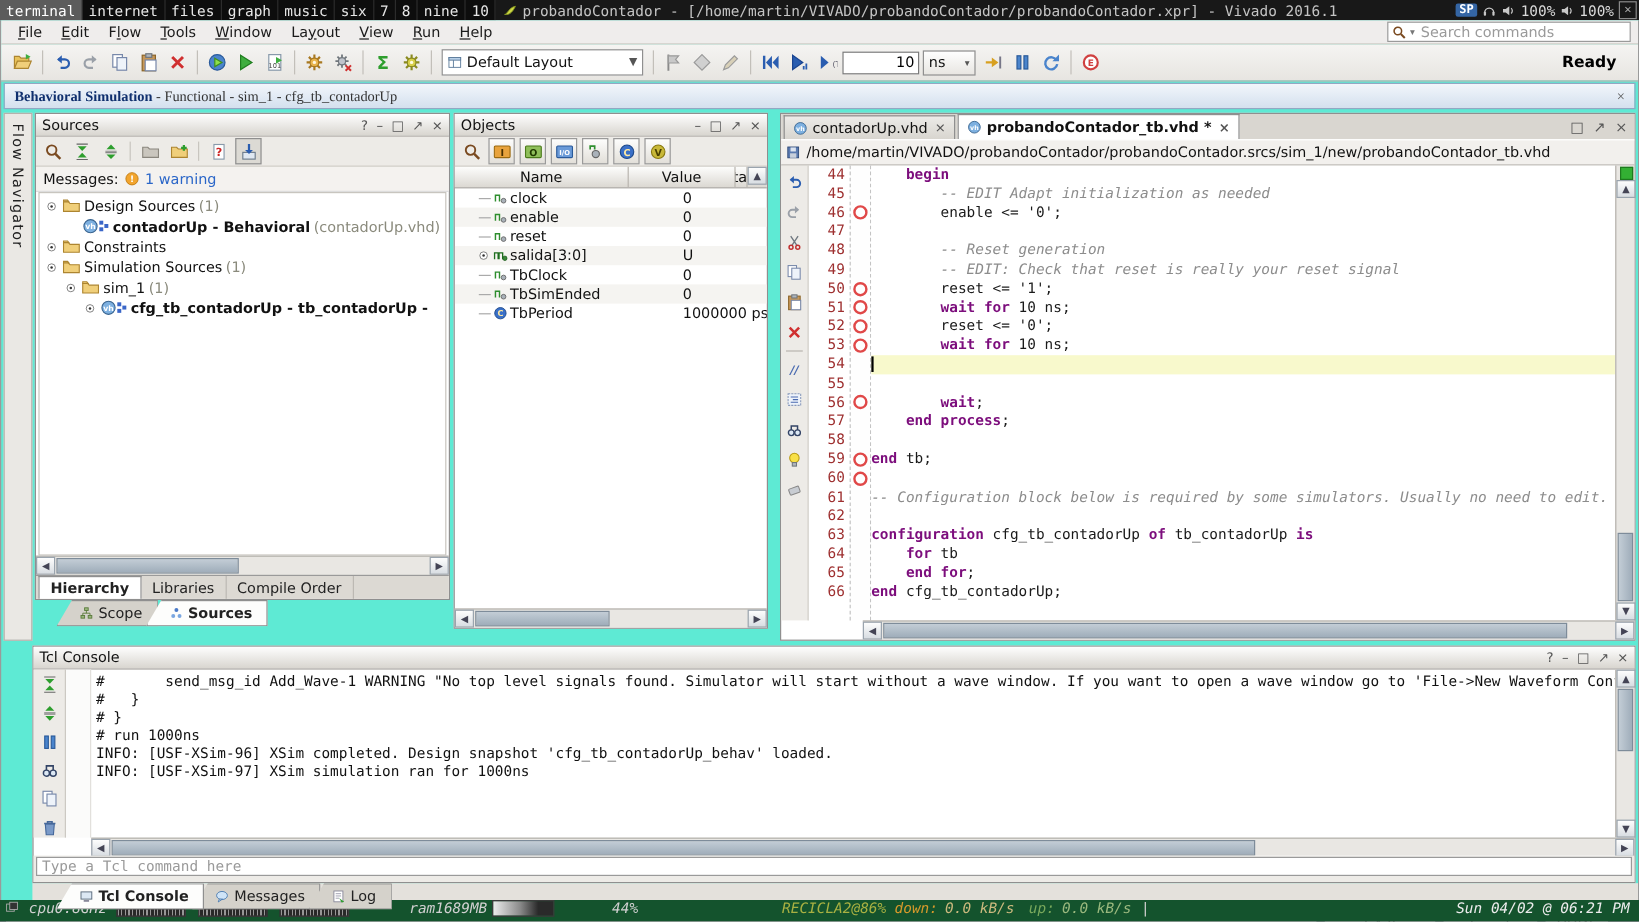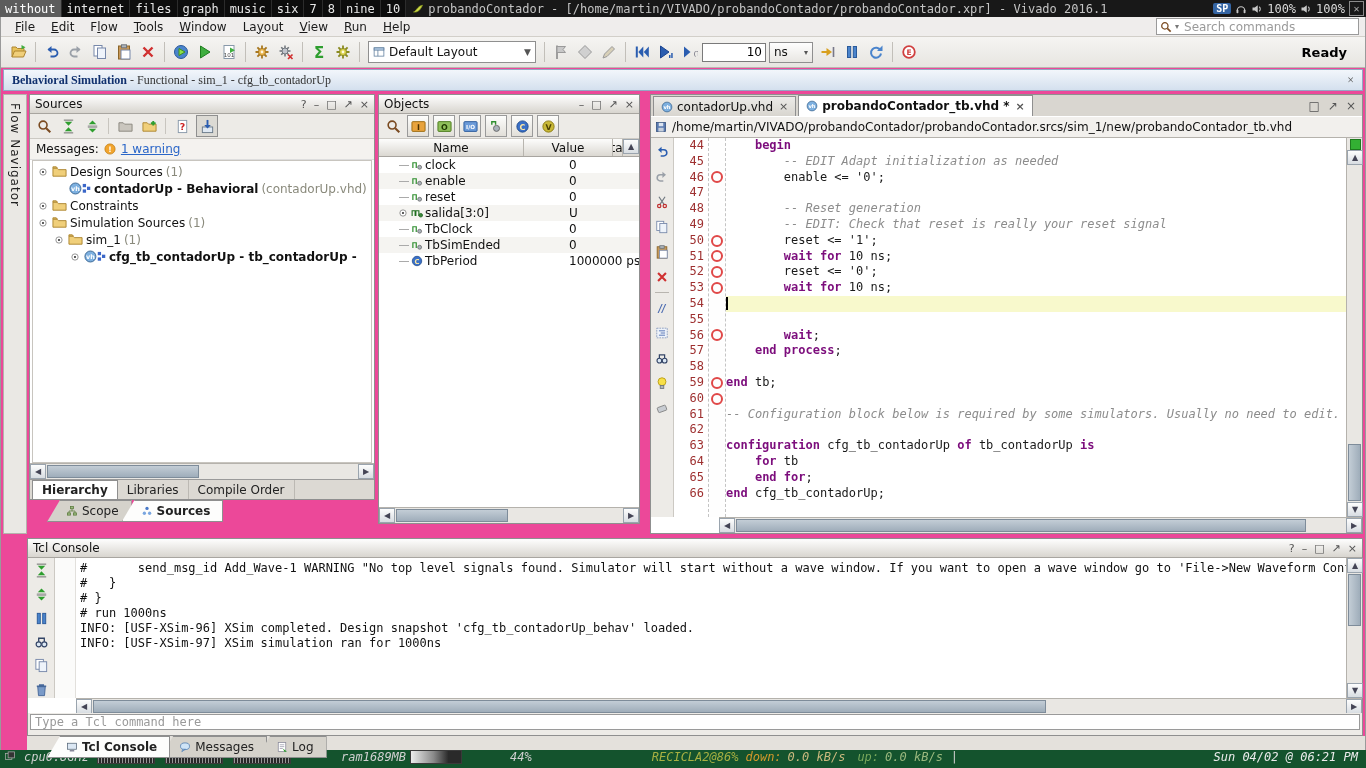--- a/index.html
+++ b/index.html
@@ -17,21 +17,21 @@
   .ws{padding:0 5px;height:100%;display:flex;align-items:center;border-right:1px solid #2c2c2c;}
   .ws.active{background:#5c5c5c;color:#fff;}
   .ws-group{display:flex;height:100%;background:#0d0d0d;color:#e6e6e6;}
   .tb-title{margin-left:6px;display:flex;align-items:center;gap:4px;white-space:nowrap;overflow:hidden;flex:1;}
   .tray{display:flex;align-items:center;gap:4px;margin-left:auto;padding-right:2px;flex:0 0 auto;}
   .tray .lang{background:#3465a4;color:#fff;font-size:10px;padding:0 3px;border-radius:2px;font-weight:bold;}
   .tray .pct{color:#dadada;}
   .tray .closebox{border:1px solid #8a8a8a;width:13px;height:13px;display:flex;align-items:center;justify-content:center;color:#aaa;font-size:10px;}
 
   
-  .vivado{flex:1;display:flex;flex-direction:column;background:#ec4899;border-left:1px solid #9a9a9a;border-right:1px solid #9a9a9a;min-height:0;}
+  .vivado{flex:1;display:flex;flex-direction:column;background:#5eead4;border-left:1px solid #9a9a9a;border-right:1px solid #9a9a9a;min-height:0;}
   .menubar{height:19px;display:flex;align-items:center;gap:2px;padding-left:6px;background:#efedec;border-bottom:1px solid #d2cfc9;position:relative;flex:0 0 auto;}
   .menu-item{padding:1px 8px;color:#1a1a1a;}
   .searchbox{position:absolute;right:6px;top:1px;width:195px;height:15px;border:1px solid #9a9a9a;background:#fff;display:flex;align-items:center;gap:3px;padding:0 3px;}
   .searchbox input{border:none;outline:none;flex:1;font:12px "DejaVu Sans",sans-serif;color:#333;background:transparent;min-width:0;}
   .searchbox input::placeholder{color:#9a9a9a;}
 
   .toolbar{height:30px;display:flex;align-items:center;padding:0 6px;background:linear-gradient(#f5f4f2,#e7e5e1);border-bottom:1px solid #bab7b1;flex:0 0 auto;}
   .tbtn{width:24px;height:24px;display:flex;align-items:center;justify-content:center;}
   .tbtn svg{width:16px;height:16px;}
   .tsep{width:1px;height:20px;background:#c2bfb9;margin:0 4px;}
@@ -55,21 +55,21 @@
   .phead{height:18px;background:linear-gradient(#fefefe,#d8d5cf);border-bottom:1px solid #a8a5a0;display:flex;align-items:center;padding:0 5px;flex:0 0 auto;}
   .pctrl{margin-left:auto;display:flex;gap:7px;color:#555;font-size:11px;align-items:center;}
   .ptools{height:24px;background:#edebe7;border-bottom:1px solid #ccc9c3;display:flex;align-items:center;gap:4px;padding:0 4px;flex:0 0 auto;}
   .pbtn{width:20px;height:20px;display:flex;align-items:center;justify-content:center;}
   .pbtn.pressed{border:1px solid #8f8f8f;background:#dcdad4;}
   .psep{width:1px;height:16px;background:#c8c5bf;margin:0 2px;}
 
   .srcwrap{width:346px;margin-right:3px;display:flex;flex-direction:column;flex:0 0 auto;}
   .srcwrap .panel{height:404px;}
   .messages-row{height:20px;display:flex;align-items:center;gap:5px;padding:0 6px;background:#f4f2ef;border-bottom:1px solid #ddd;flex:0 0 auto;}
-  .warn-link{color:#2a66c8;text-decoration:underline;text-align:center;}
+  .warn-link{color:#2a66c8;text-align:center;}
   .tree{flex:1;overflow:hidden;padding-top:2px;border:1px solid #c8c5bf;margin:0 2px;}
   .tree-row{height:17px;display:flex;align-items:center;gap:3px;white-space:nowrap;}
   .tree-row .sfx{color:#8a8a7c;}
   .hscroll{height:15px;background:#e9e7e3;border-top:1px solid #b5b2ac;display:flex;align-items:center;flex:0 0 auto;}
   .sbtn{width:14px;height:13px;border:1px solid #9aa4ae;background:linear-gradient(#fdfdfd,#d8dde2);color:#445;font-size:8px;display:flex;align-items:center;justify-content:center;flex:0 0 auto;}
   .hthumb{height:11px;background:linear-gradient(#c3cdd6,#9fadba);border:1px solid #7e8c9a;margin:0 1px;}
   .vscroll{width:15px;background:#e9e7e3;border-left:1px solid #b5b2ac;position:relative;flex:0 0 auto;}
   .vthumb{position:absolute;left:1px;right:1px;background:linear-gradient(90deg,#c3cdd6,#9fadba);border:1px solid #7e8c9a;}
   .flat-tabs{height:19px;background:#dcd9d3;border-top:1px solid #9a9a9a;display:flex;align-items:stretch;padding-left:2px;flex:0 0 auto;}
   .flat-tab{padding:1px 9px;display:flex;align-items:center;border-right:1px solid #bcb9b3;color:#222;}
@@ -146,21 +146,21 @@
   .net-g{color:#a8b042;} .net-dl{color:#d79a2b;} .net-dv{color:#cbb97e;}
   .net-ul{color:#79a85c;} .net-uv{color:#9ab87e;} .net-pipe{color:#cfcfcf;}
   .clock{margin-left:auto;padding-right:8px;color:#ececec;}
 </style>
 </head>
 <body>
 
 <div class="screen">
 
   <div class="taskbar">
-    <div class="ws active">without</div>
+    <div class="ws active">terminal</div>
     <div class="ws-group">
         <div class="ws">internet</div>
         <div class="ws">files</div>
         <div class="ws">graph</div>
         <div class="ws">music</div>
         <div class="ws">six</div>
         <div class="ws">7</div>
         <div class="ws">8</div>
         <div class="ws">nine</div>
         <div class="ws">10</div>

